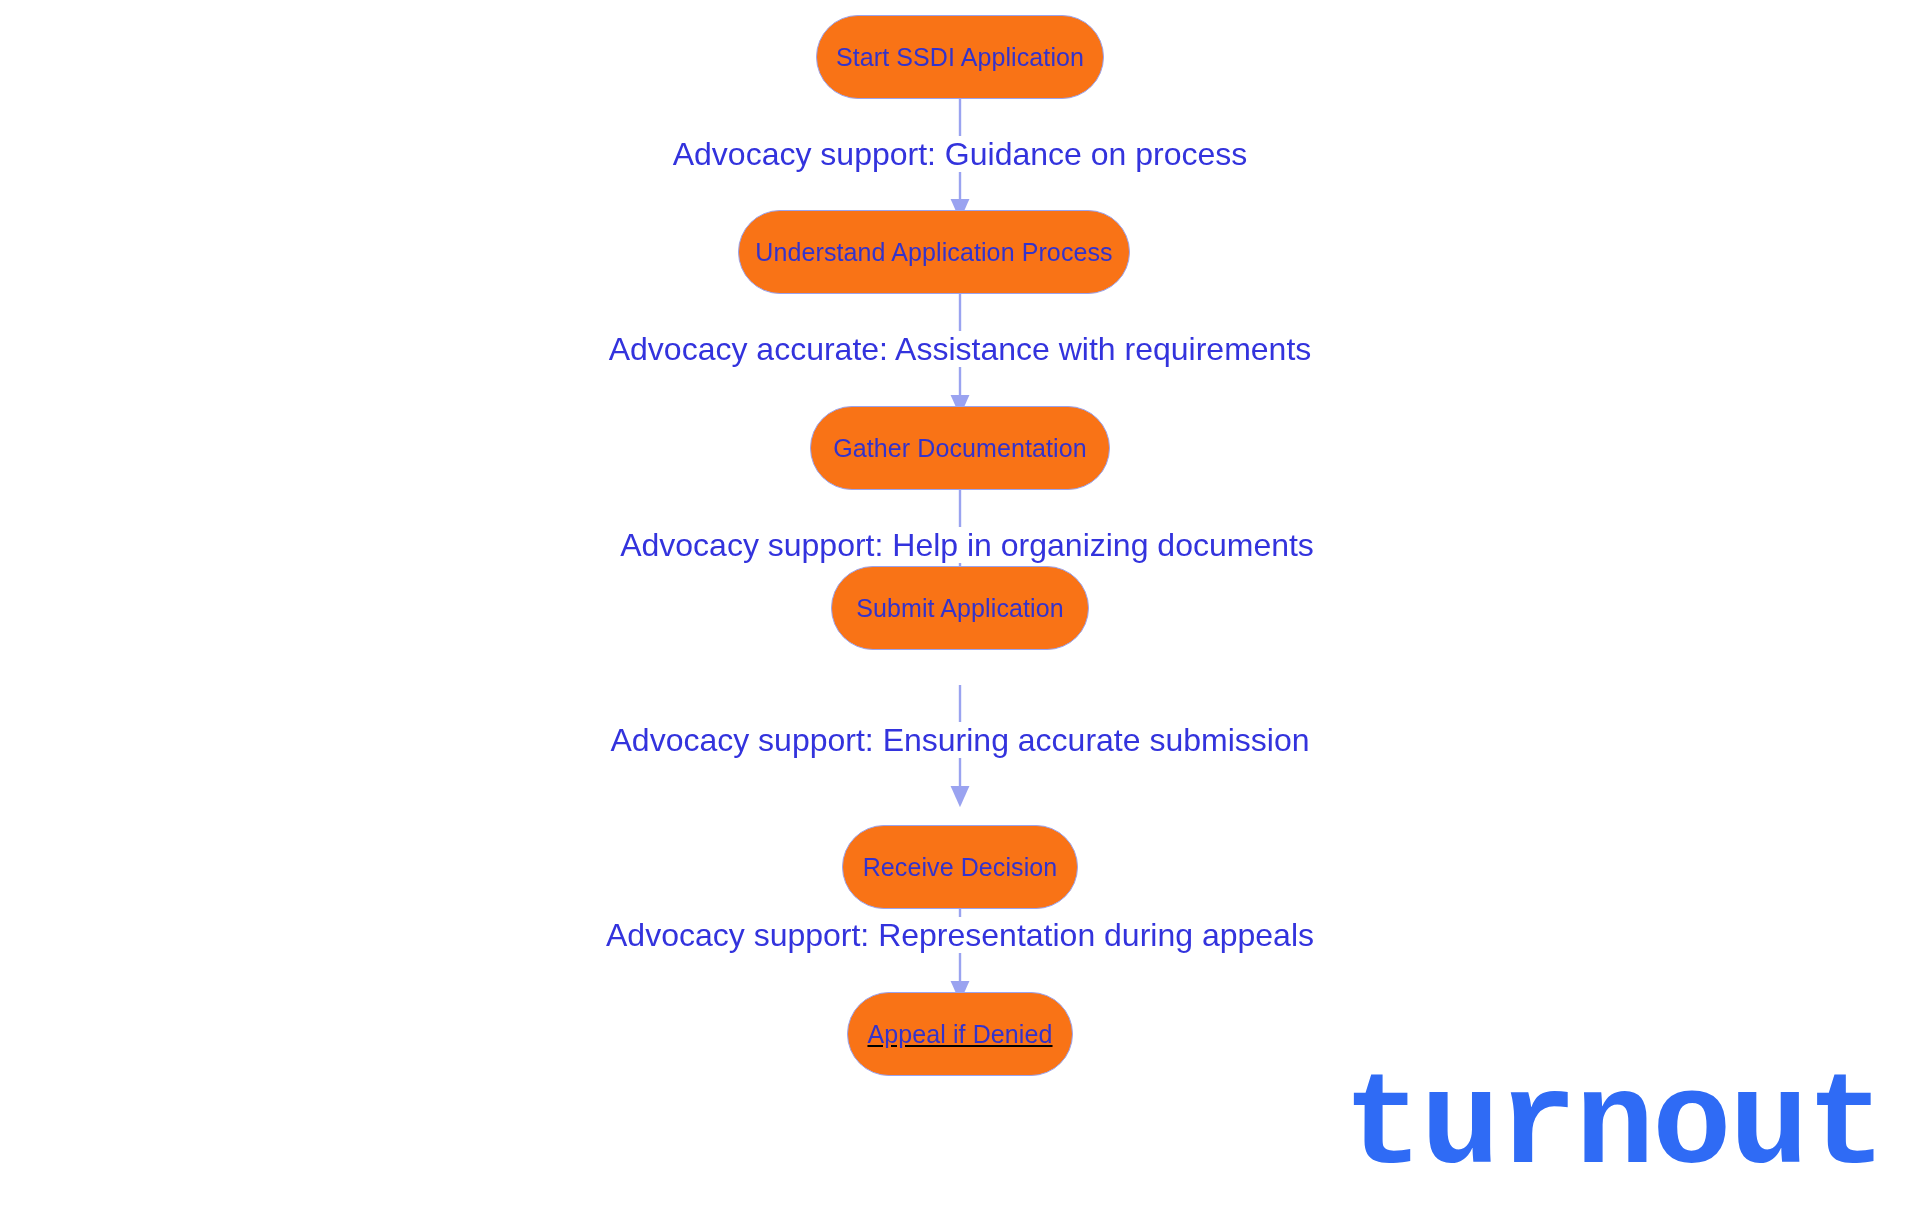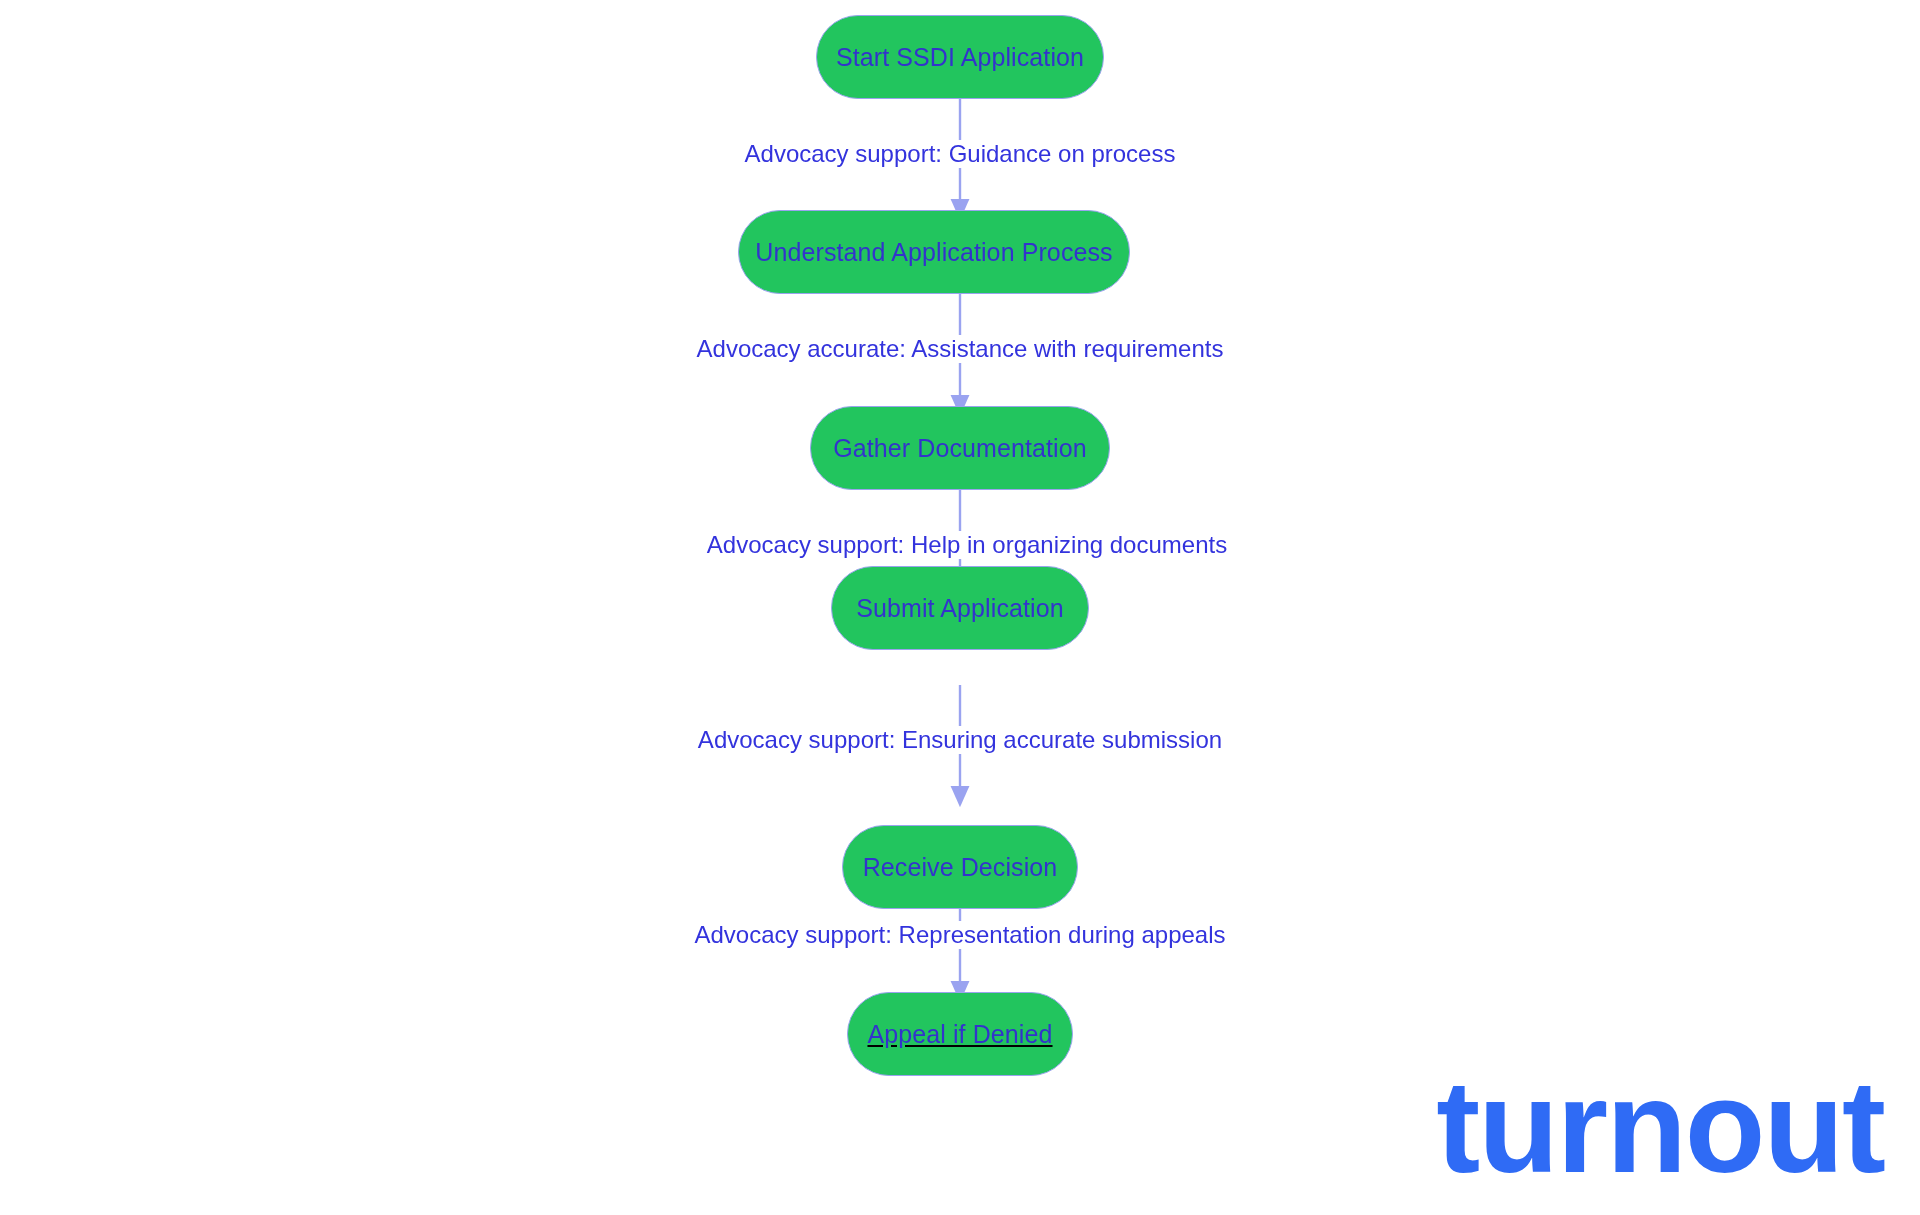--- a/index.html
+++ b/index.html
@@ -33,21 +33,21 @@
     height: 1215px;
     pointer-events: none;
   }
 
   
   .node {
     position: absolute;
     box-sizing: border-box;
     height: 84px;
     transform: translate(-50%, -50%);
-    background: #22c55e;
+    background: #f97316;
     border: 1.6px solid #9aa3ee;
     border-radius: 42px;
     display: flex;
     align-items: center;
     justify-content: center;
     z-index: 3;
   }
   .node-label {
     font-size: 25px;
     font-weight: 400;
@@ -56,34 +56,34 @@
     white-space: nowrap;
     line-height: 1;
   }
 
   
   .edge-label {
     position: absolute;
     transform: translate(-50%, -50%);
     background: #ffffff;
     padding: 2px 7px;
-    font-size: 24px;
+    font-size: 32px;
     font-weight: 400;
     color: #3333dd;
     white-space: nowrap;
     line-height: 1;
     z-index: 4;
   }
 
   
   #brand-logo {
     position: absolute;
     right: 36px;
     bottom: 22px;
-    font-family: Liberation Sans, sans-serif;
+    font-family: Liberation Mono, monospace;
     font-size: 132px;
     font-weight: 700;
     color: #2f6bf5;
     letter-spacing: -2px;
     line-height: 1;
     z-index: 5;
     user-select: none;
   }
 </style>
 </head>

